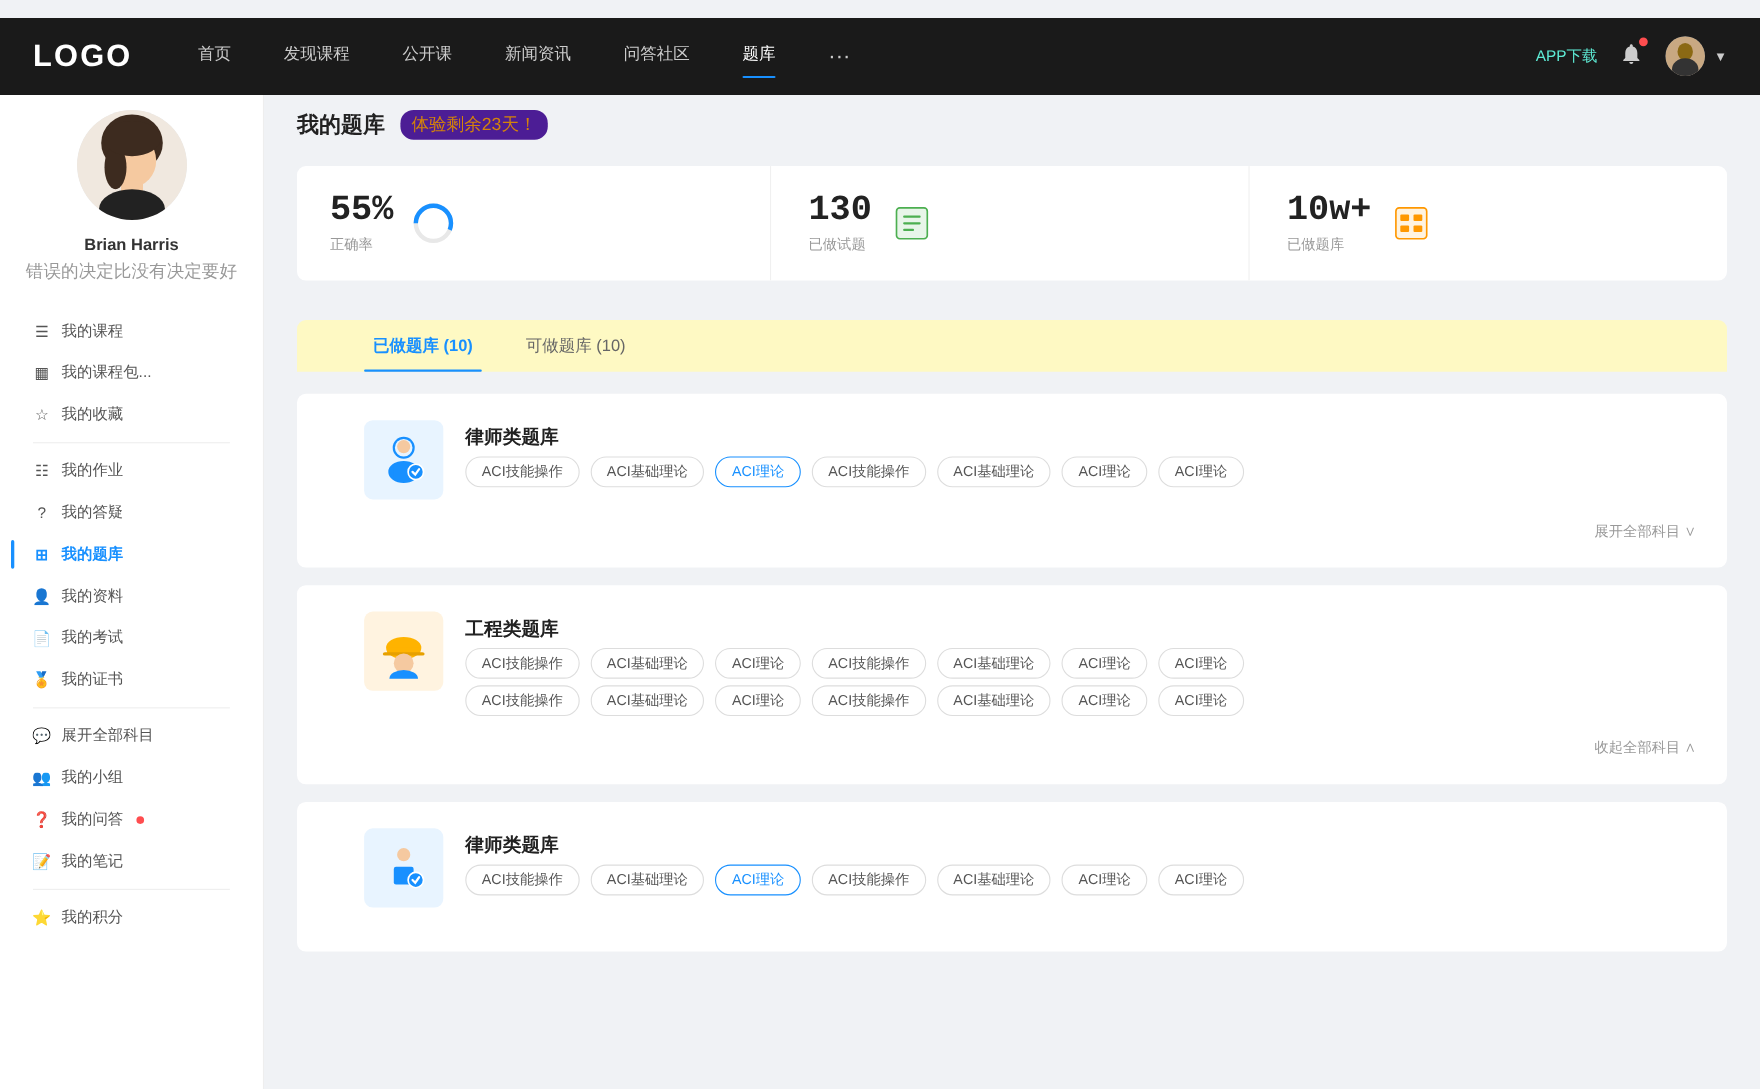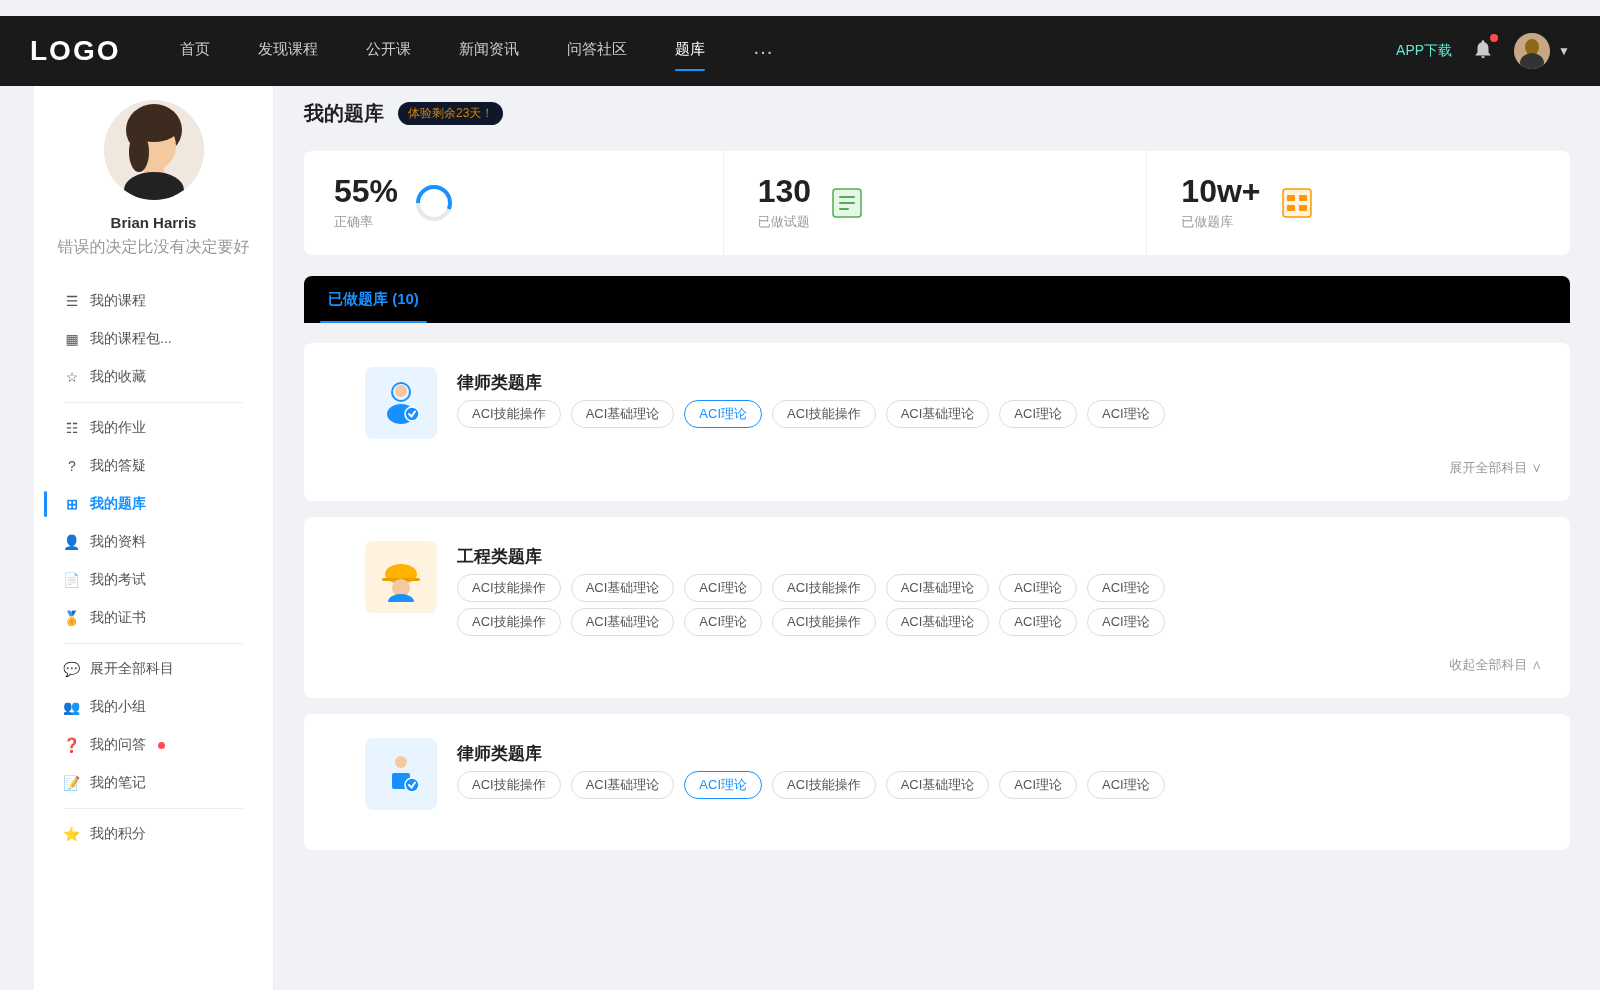--- a/index.html
+++ b/index.html
@@ -100,21 +100,20 @@
     
     .sidebar {
       width: 240px;
       min-width: 240px;
       background: #fff;
       padding: 30px 0;
       border-right: 1px solid #eee;
       display: flex;
       flex-direction: column;
       align-items: center;
-      margin-left: 34px;
     }
     .sidebar-avatar {
       width: 100px;
       height: 100px;
       border-radius: 50%;
       background: #e8e8e8;
       overflow: hidden;
       margin-bottom: 14px;
     }
     .sidebar-avatar svg { width: 100%; height: 100%; }
@@ -192,35 +191,36 @@
       align-items: center;
       gap: 14px;
       margin-bottom: 24px;
     }
     .page-title {
       font-size: 20px;
       font-weight: 600;
       color: #222;
     }
     .trial-badge {
-      background: #0f172a;
+      background: #4c1d95;
       color: #d4830a;
-      font-size: 12px;
+      font-size: 16px;
       padding: 3px 10px;
       border-radius: 12px;
     }
 
     
     .stats-row {
       display: flex;
       gap: 4px;
       background: #fff;
       border-radius: 8px;
       overflow: hidden;
-      margin-bottom: 21px;
+      margin-bottom: 36px;
+      font-family: Liberation Mono, monospace;
     }
     .stat-card {
       flex: 1;
       padding: 24px 30px;
       display: flex;
       align-items: center;
       gap: 16px;
       border-right: 1px solid #f0f0f0;
     }
     .stat-card:last-child { border-right: none; }
@@ -242,22 +242,23 @@
       display: flex;
       align-items: center;
       justify-content: center;
     }
 
     
     .tabs {
       display: flex;
       gap: 0;
       margin-bottom: 20px;
-      background: #000000;
+      background: #fef9c3;
       border-radius: 8px 8px 0 0;
+      padding-left: 45px;
     }
     .tab {
       padding: 14px 24px;
       font-size: 15px;
       color: #666;
       cursor: pointer;
       position: relative;
     }
     .tab.active {
       color: #1890ff;
@@ -519,20 +520,21 @@
             <rect x="8" y="20" width="8" height="6" rx="1" fill="#ff9800"></rect>
             <rect x="20" y="20" width="8" height="6" rx="1" fill="#ff9800"></rect>
           </svg>
         </div>
       </div>
 
     </div>
 
     <div class="tabs">
       <div class="tab active">已做题库 (10)</div>
+      <div class="tab">可做题库 (10)</div>
     </div>
 
     <div class="quiz-card">
       <div class="quiz-card-header">
         <div class="quiz-icon-wrap">
           <svg class="person-icon-svg" viewBox="0 0 50 50" xmlns="http://www.w3.org/2000/svg">
             <circle cx="25" cy="14" r="10" fill="#1890ff"></circle>
             <ellipse cx="25" cy="36" rx="14" ry="10" fill="#1890ff"></ellipse>
             <circle cx="25" cy="14" r="8" fill="#e8f4ff"></circle>
 

